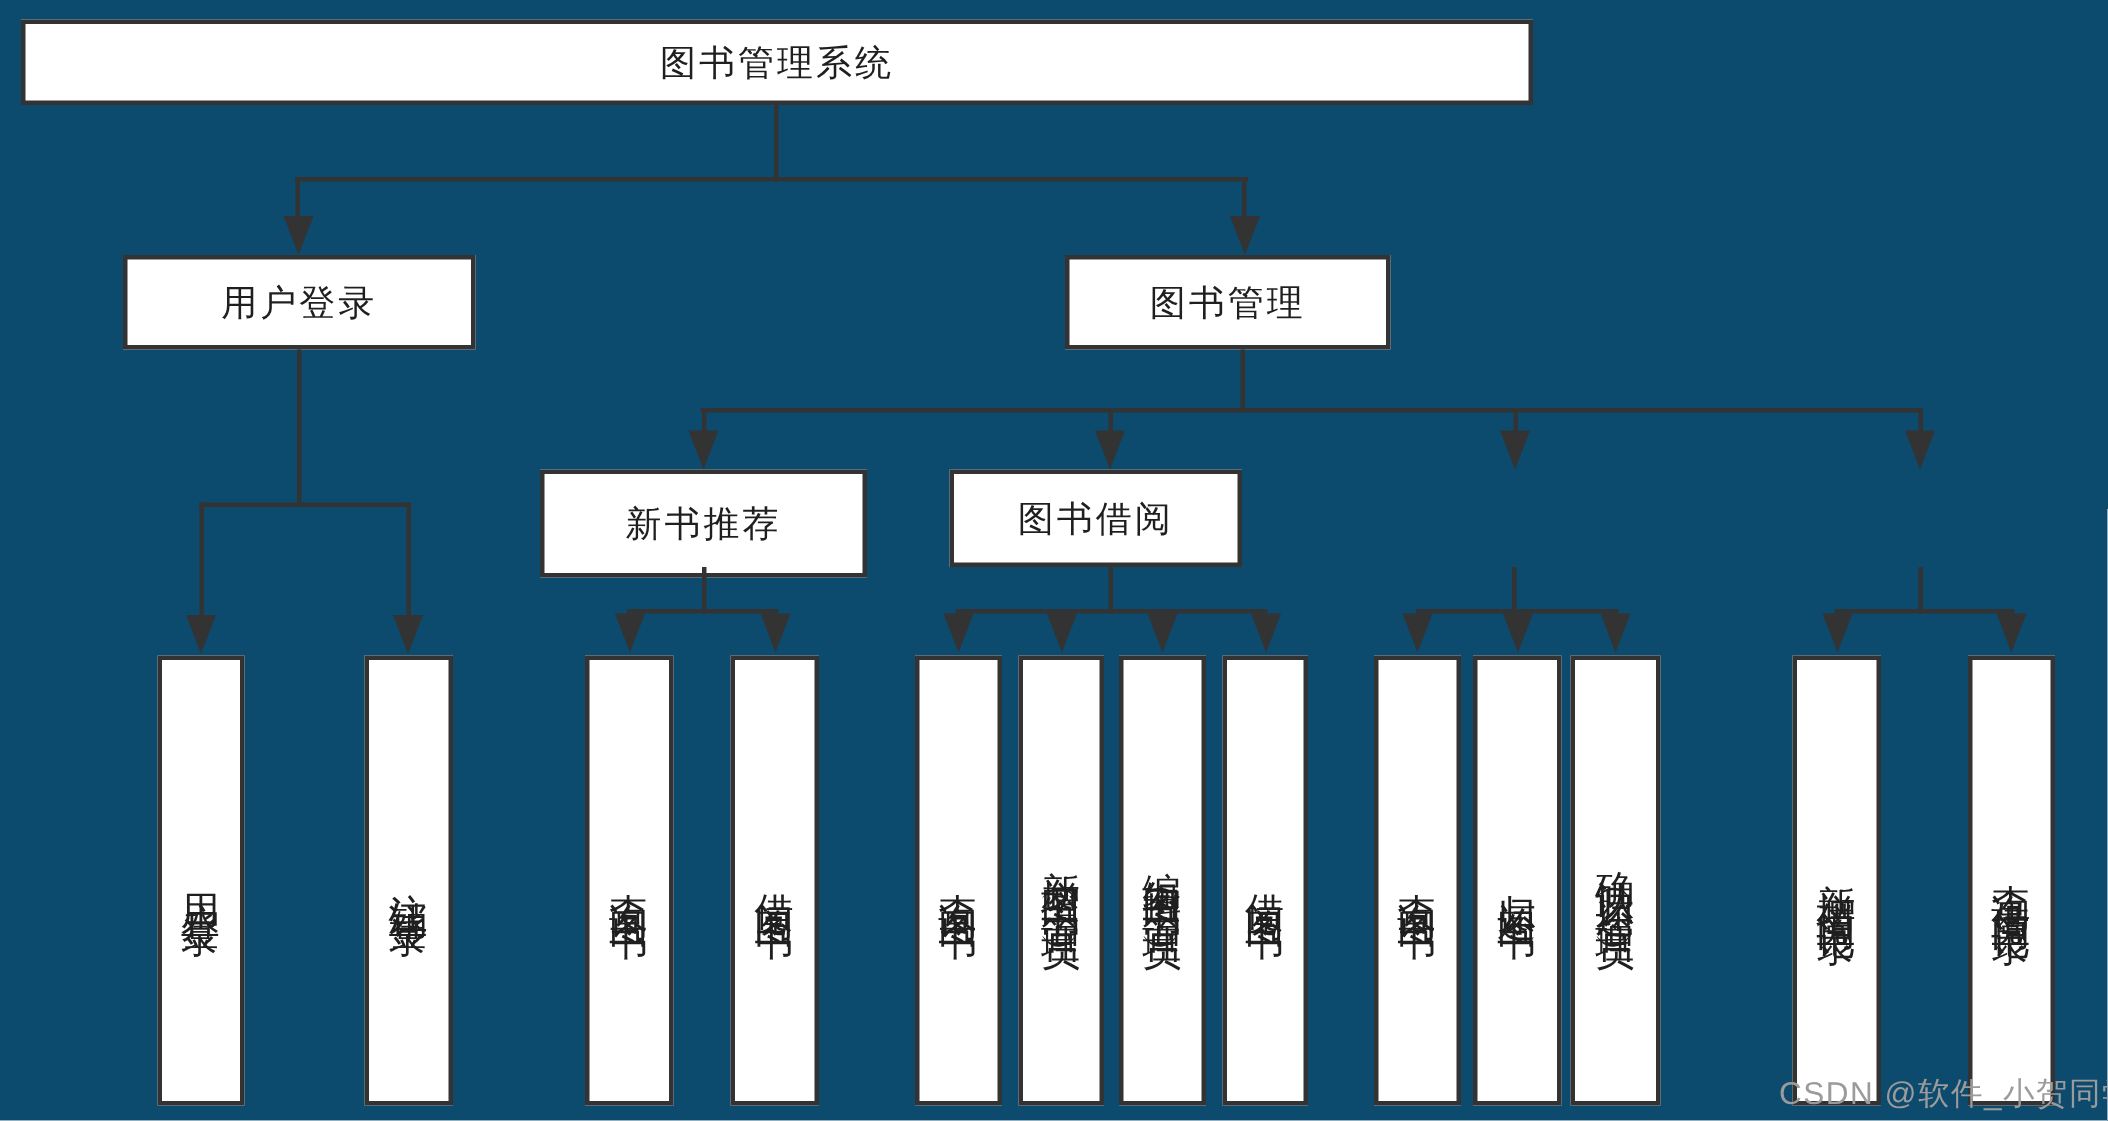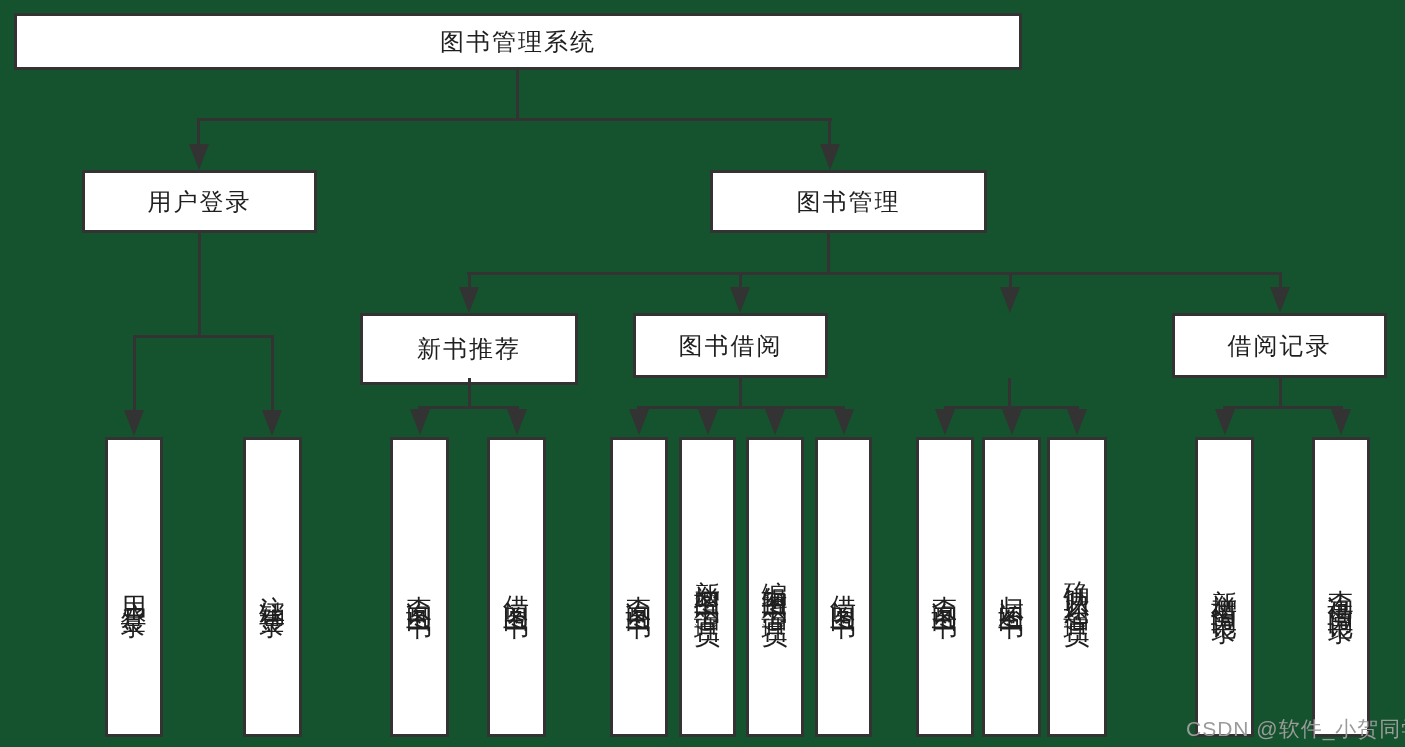--- a/index.html
+++ b/index.html
@@ -1,17 +1,17 @@
 <!DOCTYPE html>
 <html><head>
 <meta charset="utf-8">
 <style>
   html,body { margin:0; padding:0; background:#ffffff; }
   .canvas {
-    position:relative; width:1405px; height:747px; background:#14532d;
+    position:relative; width:1405px; height:747px; background:#0c4a6e;
     font-family:"Liberation Sans","DejaVu Sans",sans-serif;
     color:#1f1f1f; overflow:hidden;
   }
   .node {
     position:absolute; box-sizing:border-box; background:#ffffff;
     border:3px solid #333333; display:flex; align-items:center; justify-content:center;
   }
   .hlabel { font-size:24px; letter-spacing:2px; white-space:nowrap; }
   .vnode  { }
   .vlabel {
@@ -41,21 +41,21 @@
   <div class="line" style="left:516px;top:70px;width:3px;height:51px"></div>
   <div class="line" style="left:197px;top:118px;width:635px;height:3px"></div>
   <div class="line" style="left:197px;top:118px;width:3px;height:30px"></div>
   <div class="arrow" style="left:189px;top:144px"></div>
   <div class="line" style="left:828px;top:118px;width:3px;height:30px"></div>
   <div class="arrow" style="left:820px;top:144px"></div>
 
   <div class="node" style="left:82px;top:170px;width:235px;height:63px">
     <span class="hlabel">用户登录</span>
   </div>
-  <div class="node" style="left:710px;top:170px;width:277px;height:63px">
+  <div class="node" style="left:710px;top:170px;width:217px;height:63px">
     <span class="hlabel">图书管理</span>
   </div>
 
   <div class="line" style="left:198px;top:233px;width:3px;height:104px"></div>
   <div class="line" style="left:133px;top:335px;width:141px;height:3px"></div>
   <div class="line" style="left:133px;top:335px;width:3px;height:77px"></div>
   <div class="arrow" style="left:124px;top:410px"></div>
   <div class="line" style="left:271px;top:335px;width:3px;height:77px"></div>
   <div class="arrow" style="left:262px;top:410px"></div>
 
@@ -68,23 +68,20 @@
   <div class="line" style="left:1009px;top:272px;width:3px;height:17px"></div>
   <div class="arrow" style="left:1000px;top:287px"></div>
   <div class="line" style="left:1279px;top:272px;width:3px;height:17px"></div>
   <div class="arrow" style="left:1270px;top:287px"></div>
 
   <div class="node" style="left:360px;top:313px;width:218px;height:72px">
     <span class="hlabel">新书推荐</span>
   </div>
   <div class="node" style="left:633px;top:313px;width:195px;height:65px">
     <span class="hlabel">图书借阅</span>
-  </div>
-  <div class="node" style="left:1172px;top:313px;width:215px;height:65px">
-    <span class="hlabel">借阅记录</span>
   </div>
 
   <div class="line" style="left:468px;top:378px;width:3px;height:31px"></div>
   <div class="line" style="left:418px;top:406px;width:101px;height:3px"></div>
   <div class="arrow" style="left:410px;top:409px"></div>
   <div class="arrow" style="left:507px;top:409px"></div>
 
   <div class="line" style="left:739px;top:378px;width:3px;height:31px"></div>
   <div class="line" style="left:637px;top:406px;width:208px;height:3px"></div>
   <div class="arrow" style="left:629px;top:409px"></div>

